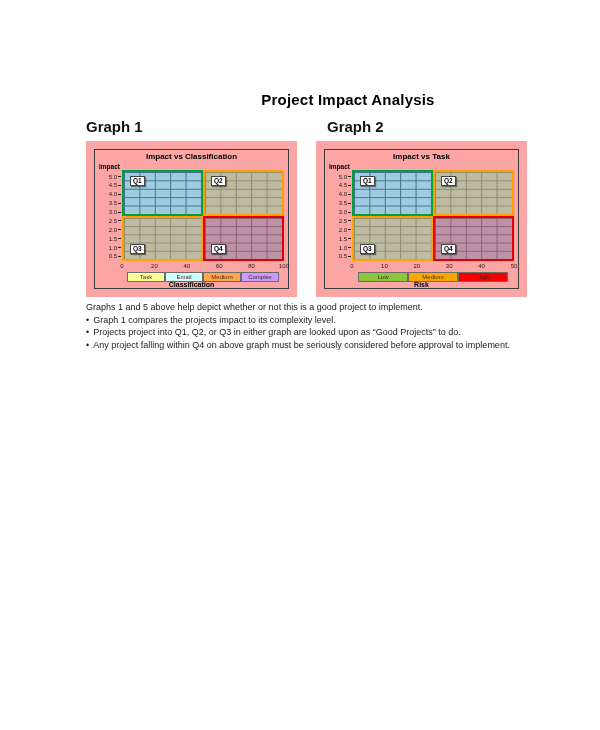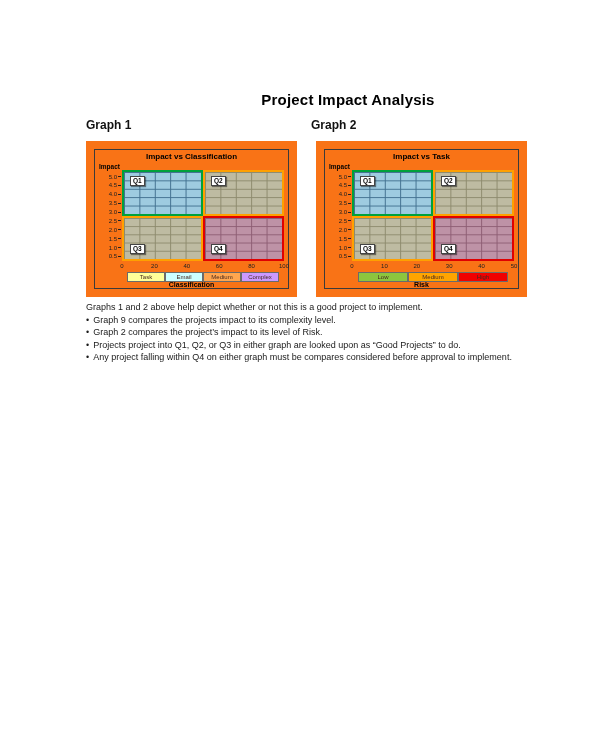--- a/index.html
+++ b/index.html
@@ -4,25 +4,25 @@
 <style>
   html,body{margin:0;padding:0;}
   body{
     width:600px;height:730px;background:#ffffff;position:relative;
     font-family:"Liberation Sans", sans-serif;color:#000;overflow:hidden;
   }
   .page-title{
     position:absolute;top:91px;left:0;width:600px;text-align:center;
     font-size:15px;font-weight:bold;letter-spacing:0.2px;padding-left:48px;
   }
-  .graph-label{position:absolute;top:118px;font-size:12px;font-weight:bold;color:#111;}
+  .graph-label{position:absolute;top:118px;font-size:15px;font-weight:bold;color:#111;}
   #g1-label{left:86px;}
-  #g2-label{left:311px;}
-
-  .panel{position:absolute;top:141px;width:211px;height:156px;background:#f97316;}
+  #g2-label{left:327px;}
+
+  .panel{position:absolute;top:141px;width:211px;height:156px;background:#fca5a5;}
   #panel1{left:86px;}
   #panel2{left:316px;}
 
   .frame{position:absolute;left:8px;top:8px;right:8px;bottom:8px;border:1px solid #3b3b3b;}
   .chart-title{position:absolute;top:2px;left:0;right:0;text-align:center;font-size:8px;font-weight:bold;}
   .yaxis-name{position:absolute;left:4px;top:13px;font-size:6.5px;font-weight:bold;}
 
   .plot{
     position:absolute;left:27px;top:20px;width:162px;height:91px;
     display:grid;grid-template-columns:1fr 1fr;grid-template-rows:1fr 1fr;
@@ -237,18 +237,17 @@
       <div class="lg-box lg3" style="background-color: rgb(140, 198, 62);">Low</div>
       <div class="lg-box lg3" style="background-color: rgb(255, 165, 0);">Medium</div>
       <div class="lg-box lg3" style="background-color: rgb(240, 0, 0);">High</div>
     </div>
 
     <div class="xaxis-name">Risk</div>
   </div>
 </div>
 
 <div class="body-text">
-  <div class="tline">Graphs 1 and 2 above help depict whether or not this is a good project to implement.</div>
-  <div class="tline bullet">Graph 9 compares the projects impact to its complexity level.</div>
-  <div class="tline bullet">Graph 2 compares the project’s impact to its level of Risk.</div>
+  <div class="tline">Graphs 1 and 5 above help depict whether or not this is a good project to implement.</div>
+  <div class="tline bullet">Graph 1 compares the projects impact to its complexity level.</div>
   <div class="tline bullet">Projects project into Q1, Q2, or Q3 in either graph are looked upon as “Good Projects” to do.</div>
-  <div class="tline bullet">Any project falling within Q4 on either graph must be compares considered before approval to implement.</div>
+  <div class="tline bullet">Any project falling within Q4 on above graph must be seriously considered before approval to implement.</div>
 </div>
 
 </body></html>

